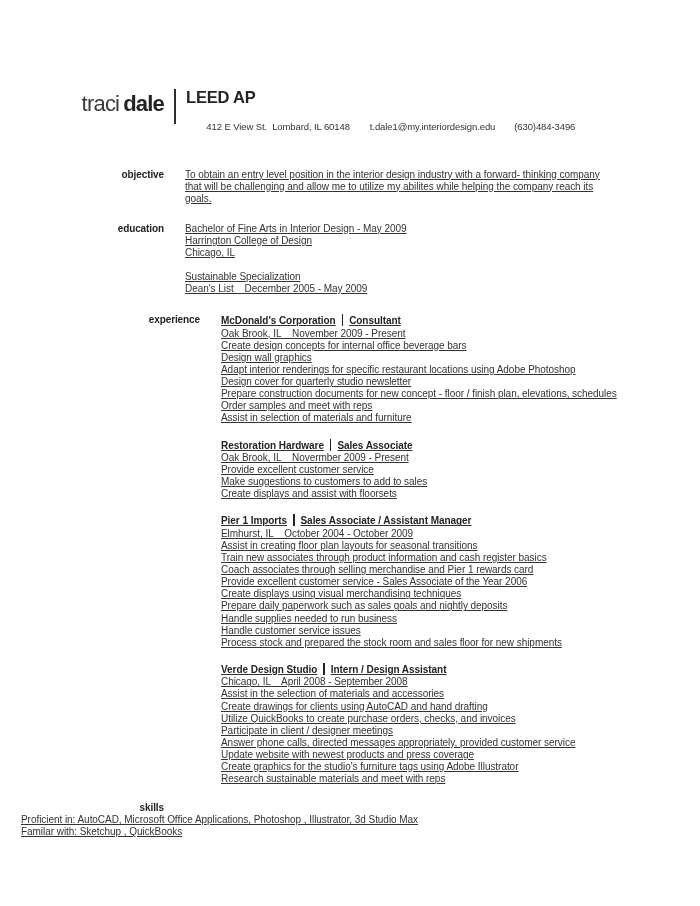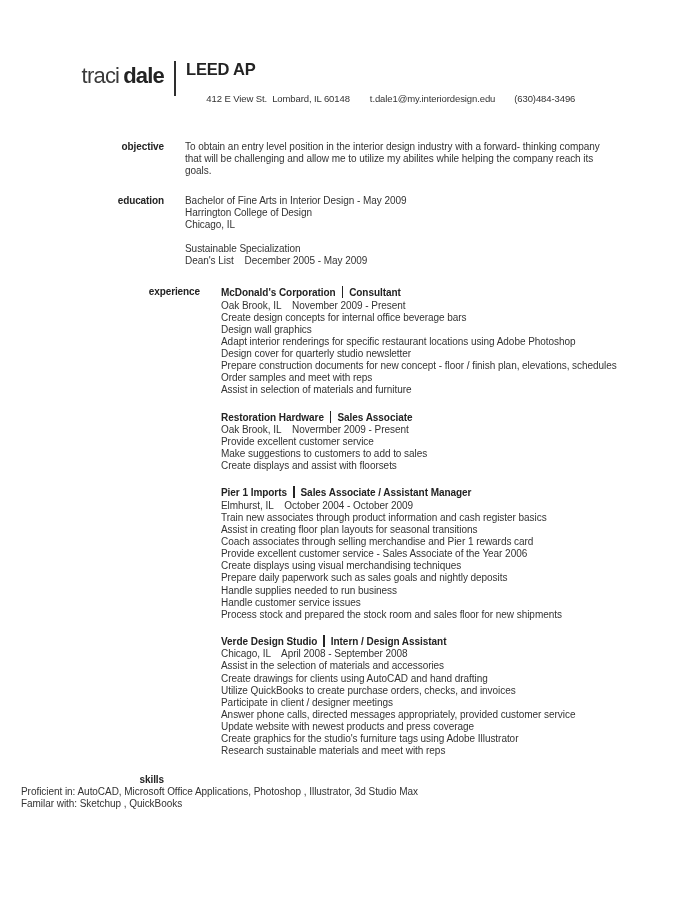--- a/index.html
+++ b/index.html
@@ -5,36 +5,36 @@
   html, body { margin: 0; padding: 0; }
   body {
     width: 700px; height: 906px;
     background: #ffffff;
     font-family: "Liberation Sans", "DejaVu Sans", sans-serif;
     color: #2e2e2e;
   }
   .page { position: relative; width: 700px; height: 906px; overflow: hidden; background: #fff; }
 
   
-  .header { display: flex; align-items: flex-start; padding-top: 57px; }
+  .header { display: flex; align-items: flex-start; padding-top: 85px; }
   .name { width: 164px; flex: none; text-align: right; font-size: 22px; line-height: 1;
           padding-top: 8px; letter-spacing: -0.8px; white-space: nowrap; color: #3a3a3a; }
   .name .last { font-weight: 700; color: #232323; margin-left: 4px; }
   .hbar { width: 2px; height: 35px; background: #2e2e2e; margin: 4px 10px 0 10px; flex: none; }
   .cred { font-size: 16.5px; font-weight: 700; letter-spacing: -0.2px; line-height: 1;
           padding-top: 4px; color: #232323; }
   .contact { font-size: 9.5px; margin-top: 4px; letter-spacing: -0.1px; white-space: pre; color: #333; }
   .contact .addr { margin-right: 20px; }
   .contact .email { margin-right: 19px; }
 
   
   .section { display: flex; align-items: flex-start; }
   .slabel { width: 164px; flex: none; text-align: right; font-weight: 700; font-size: 10px;
             line-height: 12px; letter-spacing: -0.1px; color: #232323; }
-  .sbody { margin-left: 21px; font-size: 10px; line-height: 12.1px; letter-spacing: -0.05px; color: #333; }
+  .sbody { margin-left: 21px; font-size: 10px; line-height: 12.1px; letter-spacing: -0.05px; color: #333; text-decoration: underline; }
   .line { white-space: pre; }
   .para { width: 432px; }
 
   .sec-objective  { margin-top: 26px; }
   .sec-education  { margin-top: 18px; }
   .edu-g2         { margin-top: 12px; }
   .sec-experience { margin-top: 19px; padding-left: 36px; }
   .sec-skills     { margin-top: 17px; flex-direction: column; }
 
   .job + .job { margin-top: 14px; }
@@ -108,22 +108,22 @@
           <div class="line">Provide excellent customer service</div>
           <div class="line">Make suggestions to customers to add to sales</div>
           <div class="line">Create displays and assist with floorsets</div>
         </div>
       </div>
 
       <div class="job">
         <div class="job-header"><span>Pier 1 Imports</span><span class="jbar"></span><span>Sales Associate / Assistant Manager</span></div>
         <div class="line">Elmhurst, IL    October 2004 - October 2009</div>
         <div class="duties">
+          <div class="line">Assist in creating floor plan layouts for seasonal transitions</div>
           <div class="line">Train new associates through product information and cash register basics</div>
-          <div class="line">Assist in creating floor plan layouts for seasonal transitions</div>
           <div class="line">Coach associates through selling merchandise and Pier 1 rewards card</div>
           <div class="line">Provide excellent customer service - Sales Associate of the Year 2006</div>
           <div class="line">Create displays using visual merchandising techniques</div>
           <div class="line">Prepare daily paperwork such as sales goals and nightly deposits</div>
           <div class="line">Handle supplies needed to run business</div>
           <div class="line">Handle customer service issues</div>
           <div class="line">Process stock and prepared the stock room and sales floor for new shipments</div>
         </div>
       </div>
 

